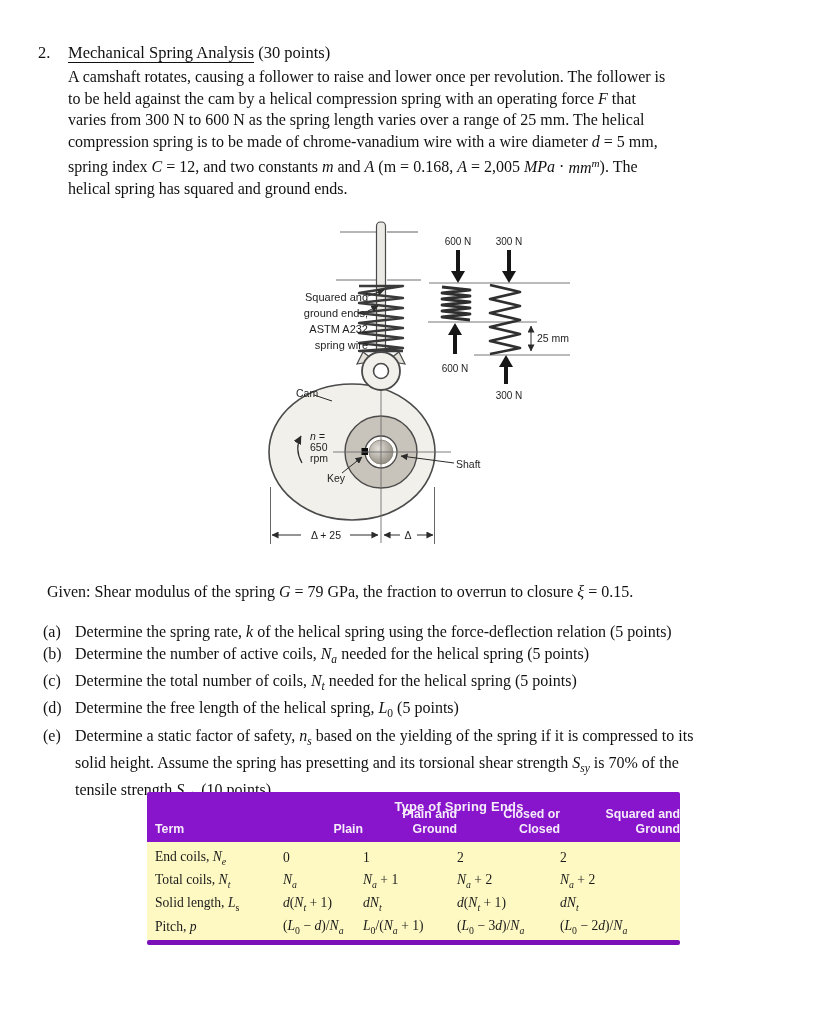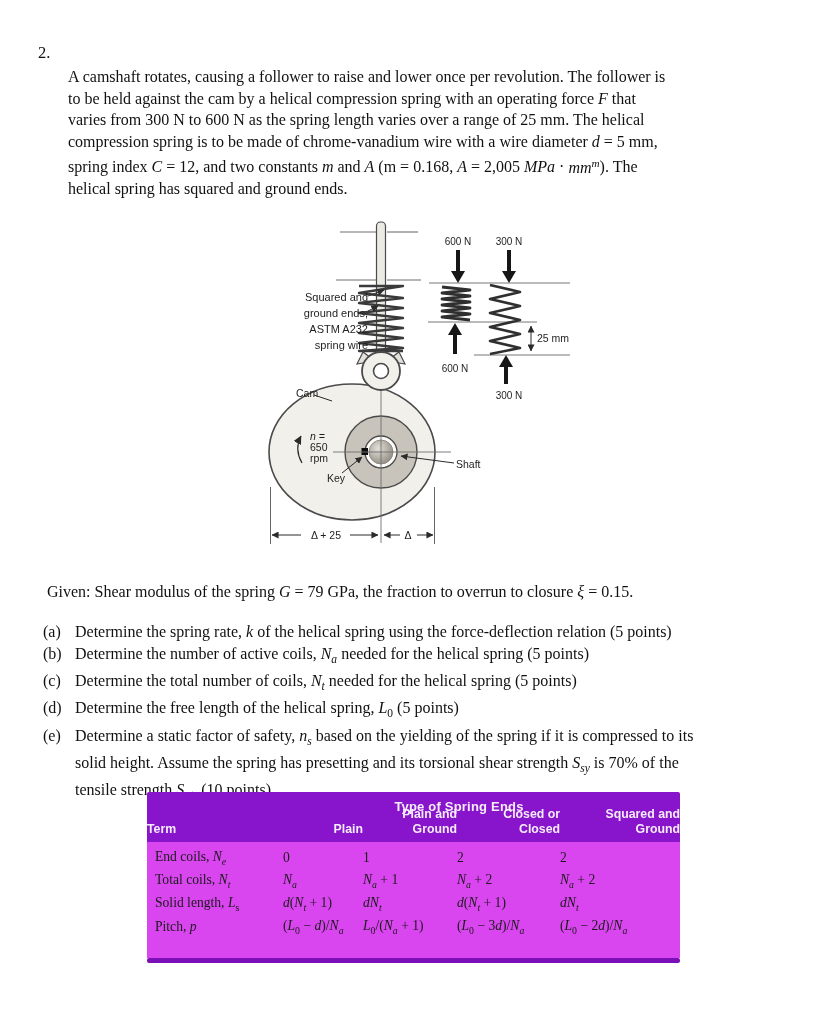--- a/index.html
+++ b/index.html
@@ -25,36 +25,37 @@
   .questions{position:absolute;top:621px;left:43px;width:766px;}
   .q{display:flex;font-size:16px;line-height:22px;}
   .q-label{flex:0 0 32px;}
   .q-text{flex:1;}
 
   
   .springs-table{position:absolute;top:792px;left:147px;width:533px;font-family:"Liberation Sans",sans-serif;}
   .t-head{position:relative;height:50px;background:var(--table-header-bg,#8814CC);border-radius:2px 2px 0 0;color:var(--table-header-text,#F6ECFA);font-weight:bold;}
   .t-span{position:absolute;top:7px;left:216px;width:192px;text-align:center;font-size:13px;letter-spacing:.2px;}
   .t-cols{position:absolute;bottom:5px;left:0;width:100%;display:grid;grid-template-columns:136px 80px 94px 103px 120px;align-items:end;font-size:12.3px;line-height:15px;}
-  .t-col.c1{text-align:left;}
+  .t-col.c1{padding-left:8px;text-align:left;}
   .t-col.c2{text-align:right;}
   .t-col.c3,.t-col.c4,.t-col.c5{text-align:right;}
-  .t-body{background:#d946ef;padding-top:4px;padding-bottom:20px;}
+  .t-body{background:#fef9c3;padding-top:4px;padding-bottom:2px;}
   .t-row{display:grid;grid-template-columns:136px 80px 94px 103px 120px;height:23px;align-items:center;font-family:"Liberation Serif",serif;font-size:13.6px;color:#1a1a1a;}
   .t-cell.c1{padding-left:8px;}
   .t-rule{height:5px;background:var(--table-rule,#7C10B8);border-radius:2px;}
 </style>
 </head>
 <body>
 
 <div class="page">
 
   <section class="problem">
     <div class="problem-head">
       <span class="p-num">2.</span>
+      <span><span class="title-underlined">Mechanical Spring Analysis</span><span> (30 points)</span></span>
     </div>
     <p class="problem-body">A camshaft rotates, causing a follower to raise and lower once per revolution. The follower is<br>to be held against the cam by a helical compression spring with an operating force <i>F</i> that<br>varies from 300 N to 600 N as the spring length varies over a range of 25 mm. The helical<br>compression spring is to be made of chrome-vanadium wire with a wire diameter <i>d</i> = 5 mm,<br>spring index <i>C</i> = 12, and two constants <i>m</i> and <i>A</i> (m = 0.168, <i>A</i> = 2,005 <i>MPa</i> · <i>mm<sup>m</sup></i>). The<br>helical spring has squared and ground ends.</p>
   </section>
 
   <figure class="diagram">
     <svg width="322" height="348" viewBox="253 212 322 348" xmlns="http://www.w3.org/2000/svg">
       <defs>
         <marker id="mArr" viewBox="0 0 8 8" refX="7.5" refY="4" markerWidth="7" markerHeight="7" orient="auto-start-reverse">
           <path d="M0,0 L8,4 L0,8 z" fill="#2b2b2b"></path>
         </marker>

